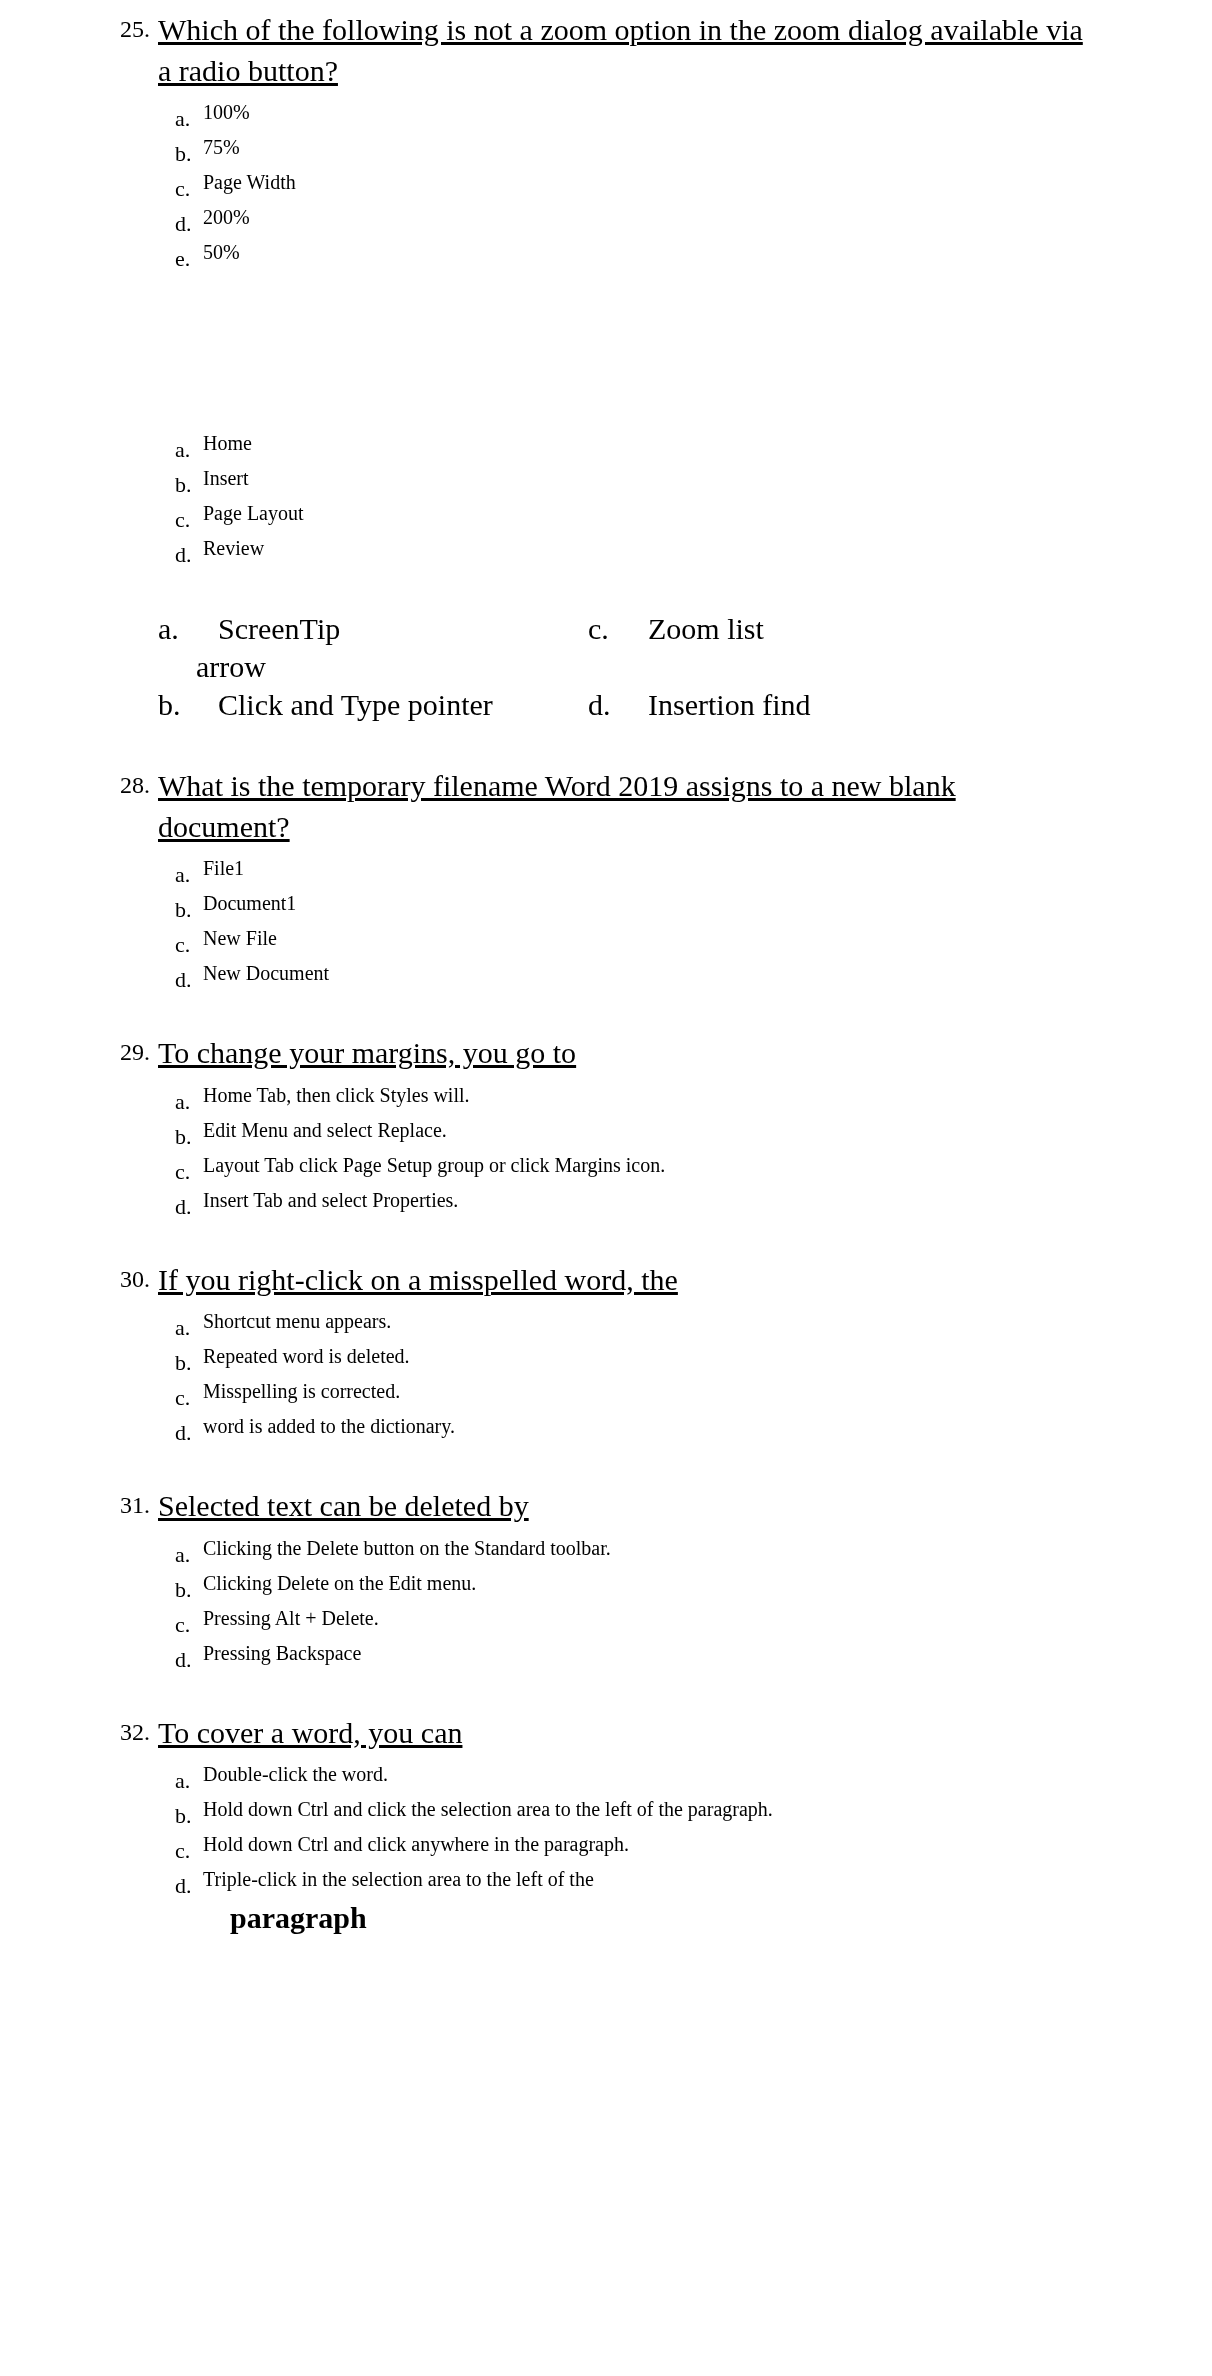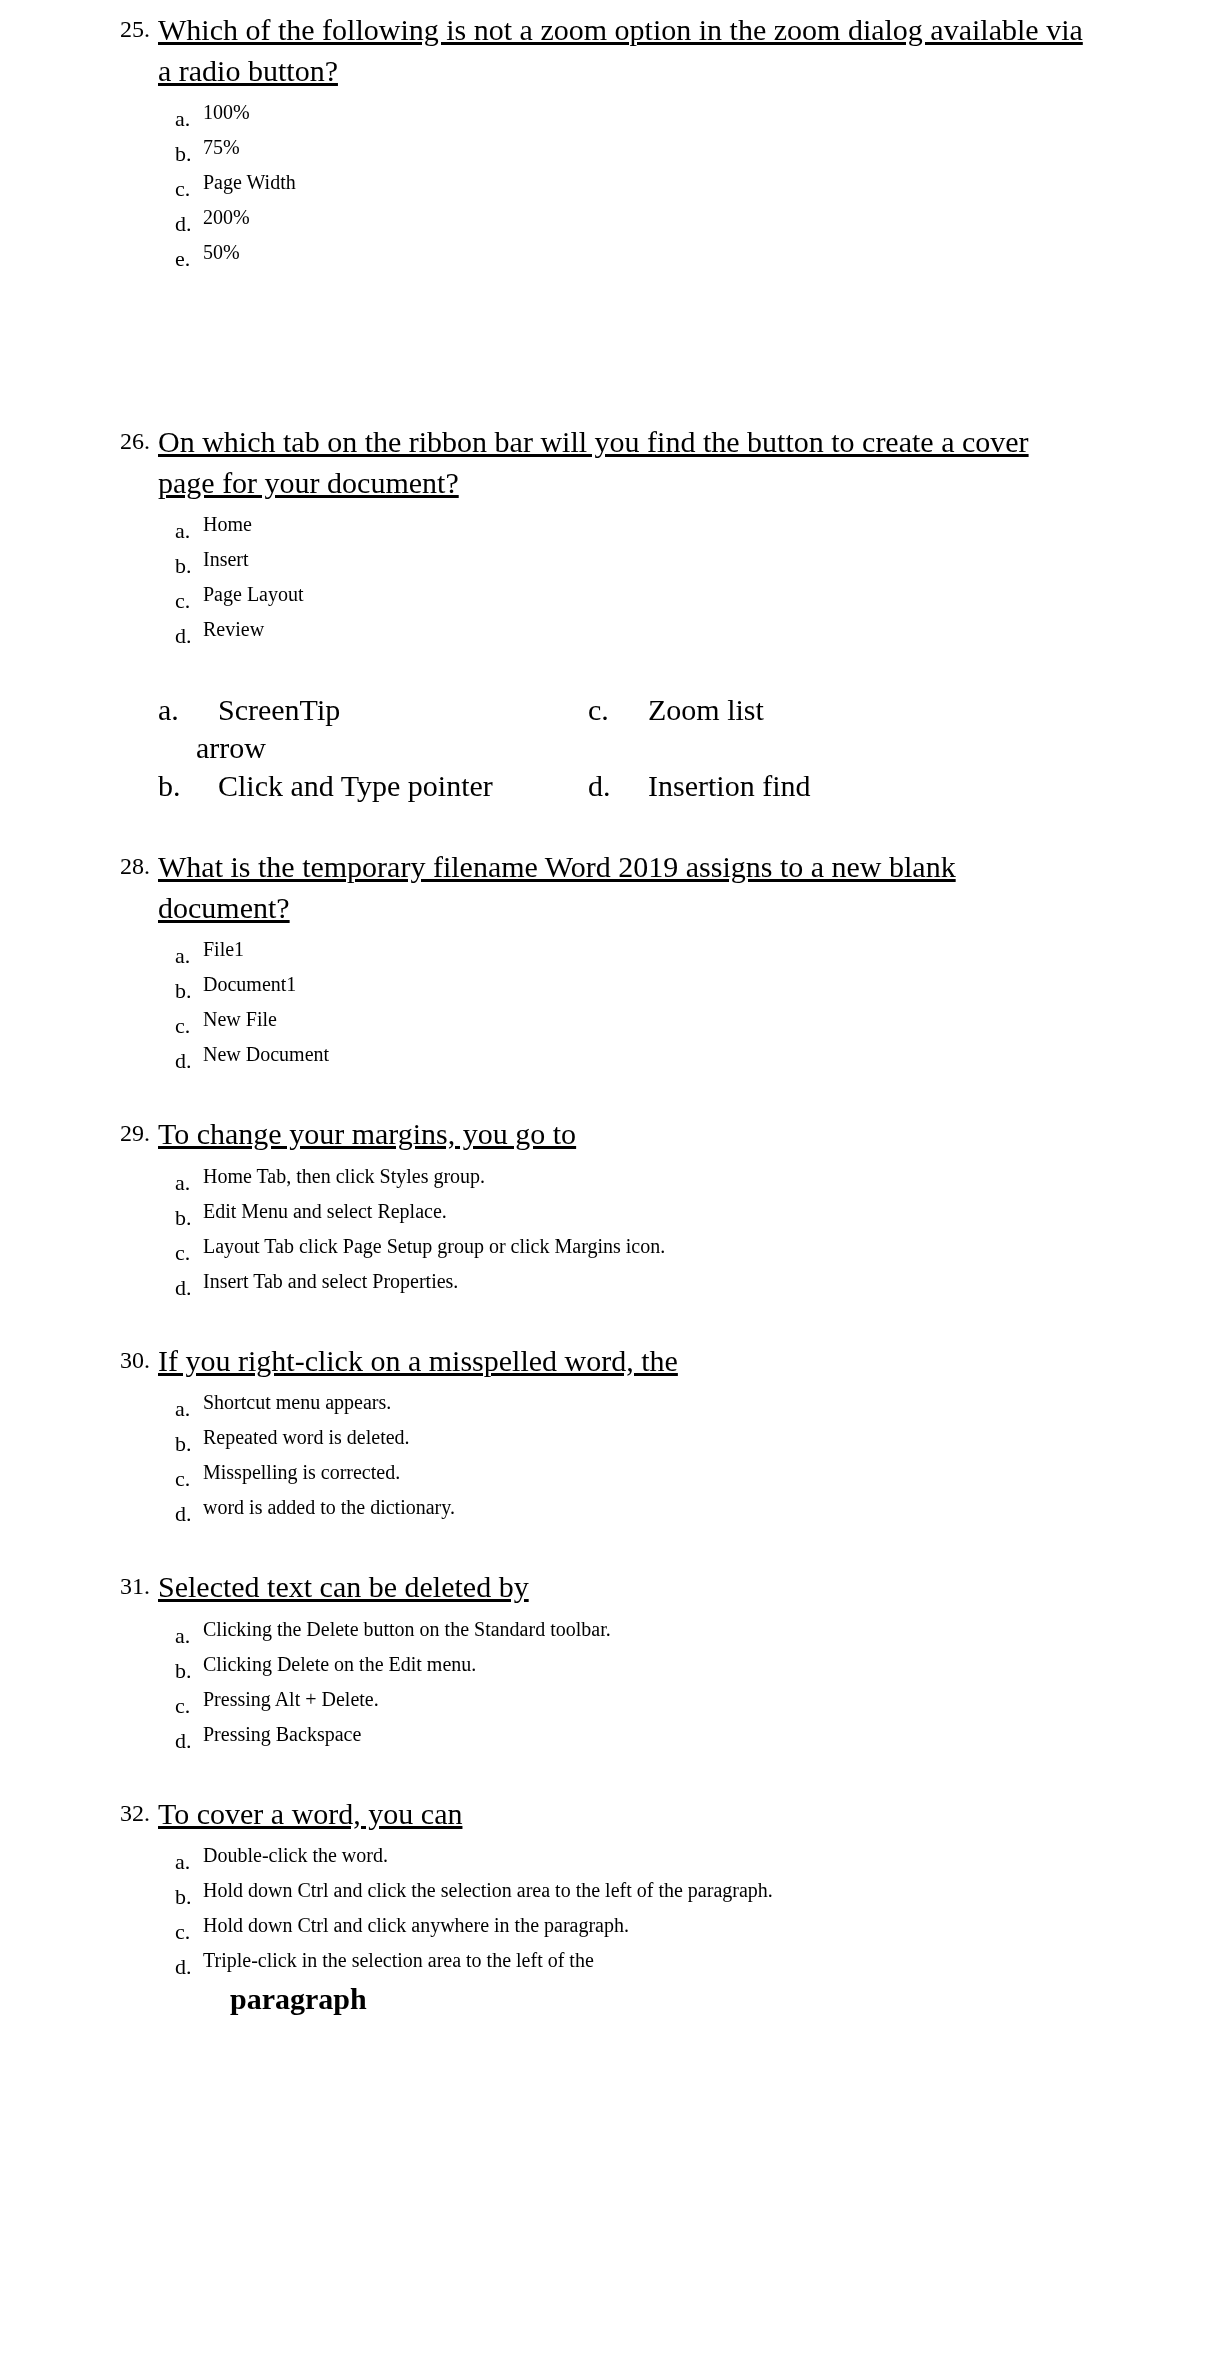--- a/index.html
+++ b/index.html
@@ -54,24 +54,20 @@
       <div class="opt">
           <div class="opt-letter">e.</div>
           <div class="opt-text">50%</div>
         </div>
     </div>
   </div>
 
   <div class="big-gap"></div>
 
   <div class="q">
-    <div class="q-header">
-      <div class="q-num">26.</div>
-      <div class="q-text">On which tab on the ribbon bar will you find the button to create a cover page for your document?</div>
-    </div>
     <div class="opts indent1">
       <div class="opt">
           <div class="opt-letter">a.</div>
           <div class="opt-text">Home</div>
         </div>
       <div class="opt">
           <div class="opt-letter">b.</div>
           <div class="opt-text">Insert</div>
         </div>
       <div class="opt">
@@ -137,21 +133,21 @@
   </div>
 
   <div class="q">
     <div class="q-header">
       <div class="q-num">29.</div>
       <div class="q-text">To change your margins, you go to</div>
     </div>
     <div class="opts indent1">
       <div class="opt">
           <div class="opt-letter">a.</div>
-          <div class="opt-text">Home Tab, then click Styles group.</div>
+          <div class="opt-text">Home Tab, then click Styles will.</div>
         </div>
       <div class="opt">
           <div class="opt-letter">b.</div>
           <div class="opt-text">Edit Menu and select Replace.</div>
         </div>
       <div class="opt">
           <div class="opt-letter">c.</div>
           <div class="opt-text">Layout Tab click Page Setup group or click Margins icon.</div>
         </div>
       <div class="opt">

